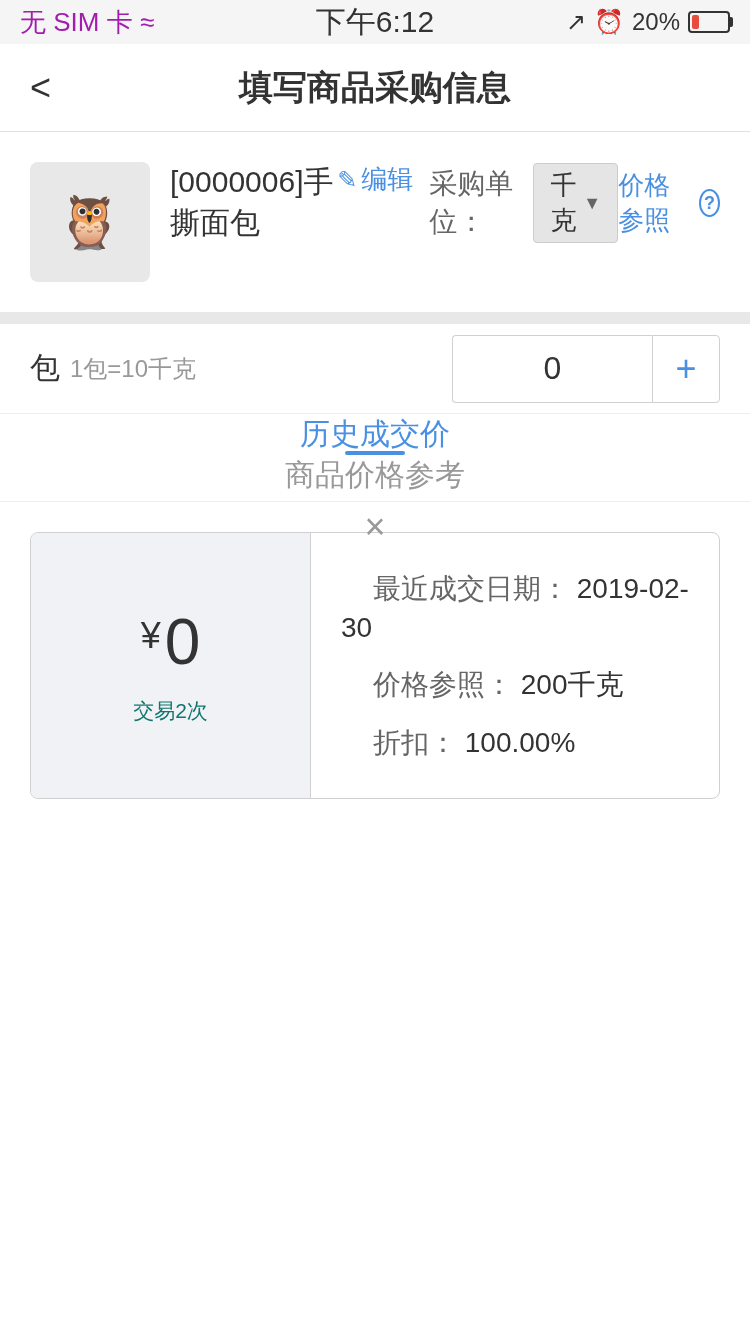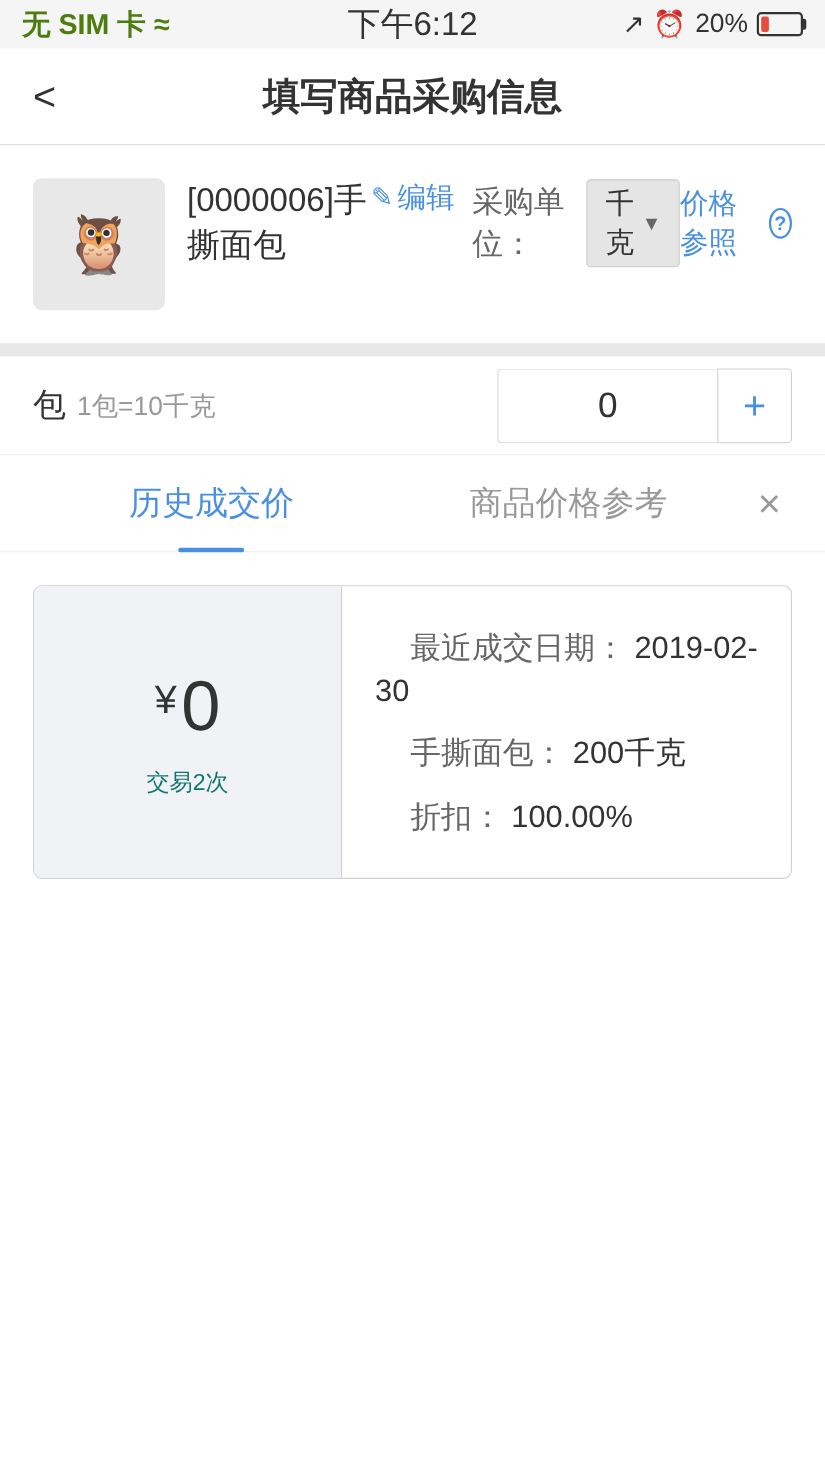--- a/index.html
+++ b/index.html
@@ -18,22 +18,22 @@
       height: 44px;
       background: #f5f5f5;
       display: flex;
       align-items: center;
       justify-content: space-between;
       padding: 0 20px;
       font-size: 28px;
     }
     .status-left {
       font-size: 26px;
-      font-weight: 700;
-      color: #4d7c0f;
+      font-weight: 400;
+      color: #a21caf;
     }
     .status-center {
       font-size: 30px;
       font-weight: 400;
       color: #333;
       position: absolute;
       left: 50%;
       transform: translateX(-50%);
     }
     .status-right {
@@ -265,20 +265,21 @@
     }
 
     
     .tabs {
       display: flex;
       align-items: center;
       border-bottom: 1px solid #eee;
       padding: 0 30px;
       height: 88px;
       position: relative;
+      flex-direction: column;
     }
     .tab {
       flex: 1;
       text-align: center;
       font-size: 30px;
       color: #999;
       cursor: pointer;
       position: relative;
       height: 88px;
       display: flex;
@@ -463,21 +464,21 @@
           <span class="price-value">0</span>
         </div>
         <div class="transaction-count">交易2次</div>
       </div>
       <div class="card-right">
         <div class="detail-row">
           <span class="detail-label">最近成交日期：</span>
           <span class="detail-value">2019-02-30</span>
         </div>
         <div class="detail-row">
-          <span class="detail-label">手撕面包：</span>
+          <span class="detail-label">价格参照：</span>
           <span class="detail-value">200千克</span>
         </div>
         <div class="detail-row">
           <span class="detail-label">折扣：</span>
           <span class="detail-value">100.00%</span>
         </div>
       </div>
     </div>
   </div>
 

